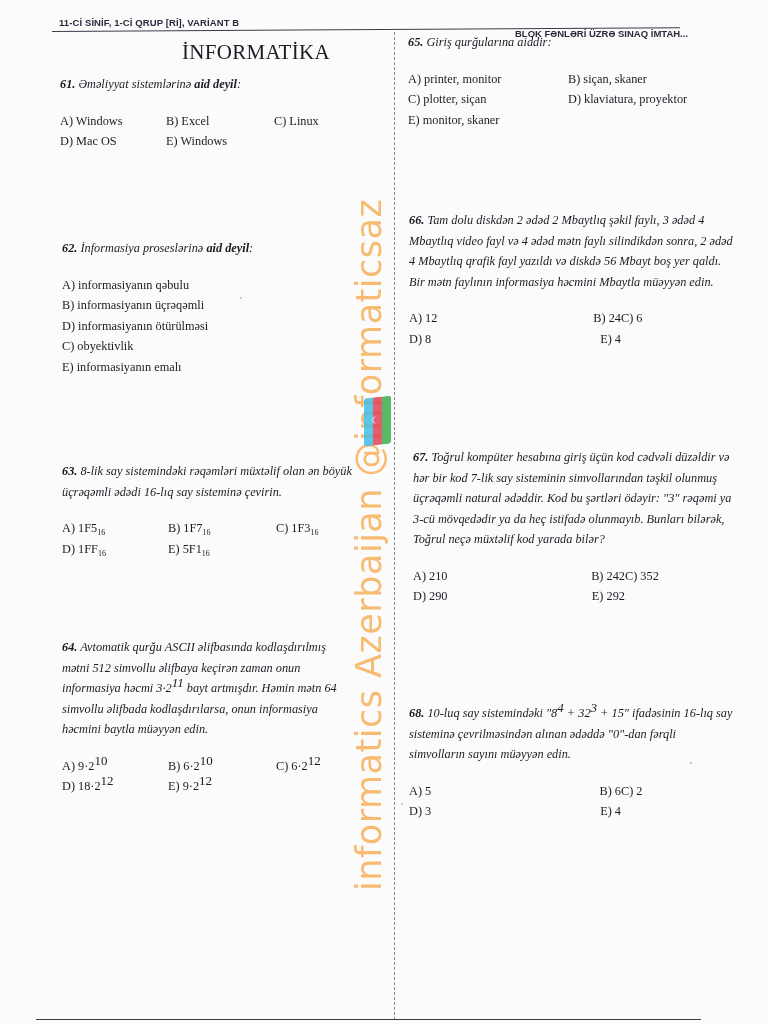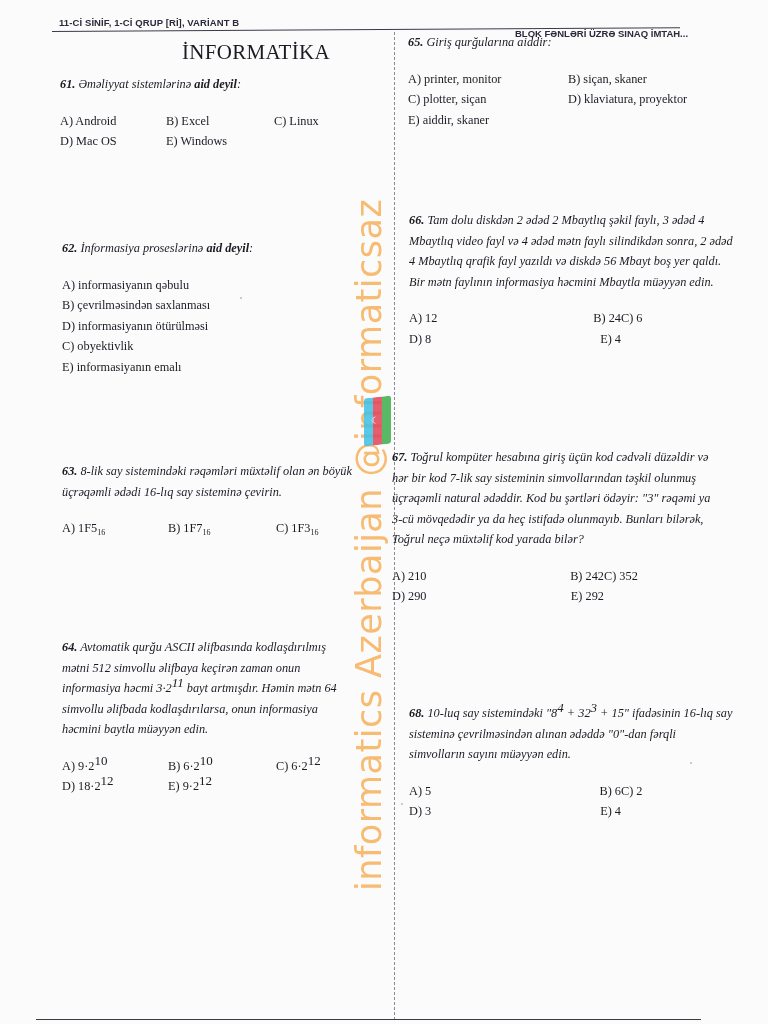--- a/index.html
+++ b/index.html
@@ -85,56 +85,60 @@
 
 <div class="title">İNFORMATİKA</div>
 
 <div class="q" style="left:60px; top:74px; width:320px;">
   <p class="stem">
     <span class="num">61.</span>
     <span>Əməliyyat sistemlərinə </span><b>aid deyil</b><span>:</span>
   </p>
   <div class="opts">
     <div class="opt-row">
-      <span class="opt c1">A) Android</span>
+      <span class="opt c1">A) Windows</span>
       <span class="opt c2">B) Excel</span>
       <span class="opt">C) Linux</span>
     </div>
     <div class="opt-row">
       <span class="opt c1">D) Mac OS</span>
       <span class="opt c2">E) Windows</span>
     </div>
   </div>
 </div>
 
 <div class="q col-list" style="left:62px; top:238px; width:300px;">
   <p class="stem">
     <span class="num">62.</span>
     <span>İnformasiya proseslərinə </span><b>aid deyil</b><span>:</span>
   </p>
   <div class="opts">
     <span class="opt">A) informasiyanın qəbulu</span>
-    <span class="opt">B) çevrilməsindən saxlanması</span>
+    <span class="opt">B) informasiyanın üçrəqəmli</span>
     <span class="opt">D) informasiyanın ötürülməsi</span>
     <span class="opt">C) obyektivlik</span>
     <span class="opt">E) informasiyanın emalı</span>
   </div>
 </div>
 
 <div class="q" style="left:62px; top:461px; width:330px;">
   <p class="stem">
     <span class="num">63.</span>
     <span>8-lik say sistemindəki rəqəmləri müxtəlif olan ən böyük üçrəqəmli ədədi 16-lıq say sisteminə çevirin.</span>
   </p>
   <div class="opts">
     <div class="opt-row">
       <span class="opt c1"><span>A) 1F5</span><sub>16</sub></span>
       <span class="opt c2"><span>B) 1F7</span><sub>16</sub></span>
       <span class="opt"><span>C) 1F3</span><sub>16</sub></span>
     </div>
+    <div class="opt-row">
+      <span class="opt c1"><span>D) 1FF</span><sub>16</sub></span>
+      <span class="opt c2"><span>E) 5F1</span><sub>16</sub></span>
+    </div>
   </div>
 </div>
 
 <div class="q" style="left:62px; top:637px; width:286px;">
   <p class="stem">
     <span class="num">64.</span>
     <span>Avtomatik qurğu ASCII əlifbasında kodlaşdırılmış mətni 512 simvollu əlifbaya keçirən zaman onun informasiya həcmi 3·2</span><sup>11</sup><span> bayt artmışdır. Həmin mətn 64 simvollu əlifbada kodlaşdırılarsa, onun informasiya həcmini baytla müəyyən edin.</span>
   </p>
   <div class="opts">
     <div class="opt-row">
@@ -157,21 +161,21 @@
   <div class="opts">
     <div class="opt-row">
       <span class="opt" style="width:160px">A) printer, monitor</span>
       <span class="opt">B) siçan, skaner</span>
     </div>
     <div class="opt-row">
       <span class="opt" style="width:160px">C) plotter, siçan</span>
       <span class="opt">D) klaviatura, proyektor</span>
     </div>
     <div class="opt-row">
-      <span class="opt">E) aiddir, skaner</span>
+      <span class="opt">E) monitor, skaner</span>
     </div>
   </div>
 </div>
 
 <div class="q" style="left:409px; top:210px; width:325px;">
   <p class="stem">
     <span class="num">66.</span>
     <span>Tam dolu diskdən 2 ədəd 2 Mbaytlıq şəkil faylı, 3 ədəd 4 Mbaytlıq video fayl və 4 ədəd mətn faylı silindikdən sonra, 2 ədəd 4 Mbaytlıq qrafik fayl yazıldı və diskdə 56 Mbayt boş yer qaldı. Bir mətn faylının informasiya həcmini Mbaytla müəyyən edin.</span>
   </p>
   <div class="opts">
@@ -180,21 +184,21 @@
       <span class="opt w2">B) 24</span>
       <span class="opt">C) 6</span>
     </div>
     <div class="opt-row">
       <span class="opt w1">D) 8</span>
       <span class="opt w2">E) 4</span>
     </div>
   </div>
 </div>
 
-<div class="q" style="left:392px; top:447px; width:325px;">
+<div class="q" style="left:413px; top:447px; width:325px;">
   <p class="stem">
     <span class="num">67.</span>
     <span>Toğrul kompüter hesabına giriş üçün kod cədvəli düzəldir və hər bir kod 7-lik say sisteminin simvollarından təşkil olunmuş üçrəqəmli natural ədəddir. Kod bu şərtləri ödəyir: "3" rəqəmi ya 3-cü mövqedədir ya da heç istifadə olunmayıb. Bunları bilərək, Toğrul neçə müxtəlif kod yarada bilər?</span>
   </p>
   <div class="opts">
     <div class="opt-row">
       <span class="opt w1">A) 210</span>
       <span class="opt w2">B) 242</span>
       <span class="opt">C) 352</span>
     </div>

